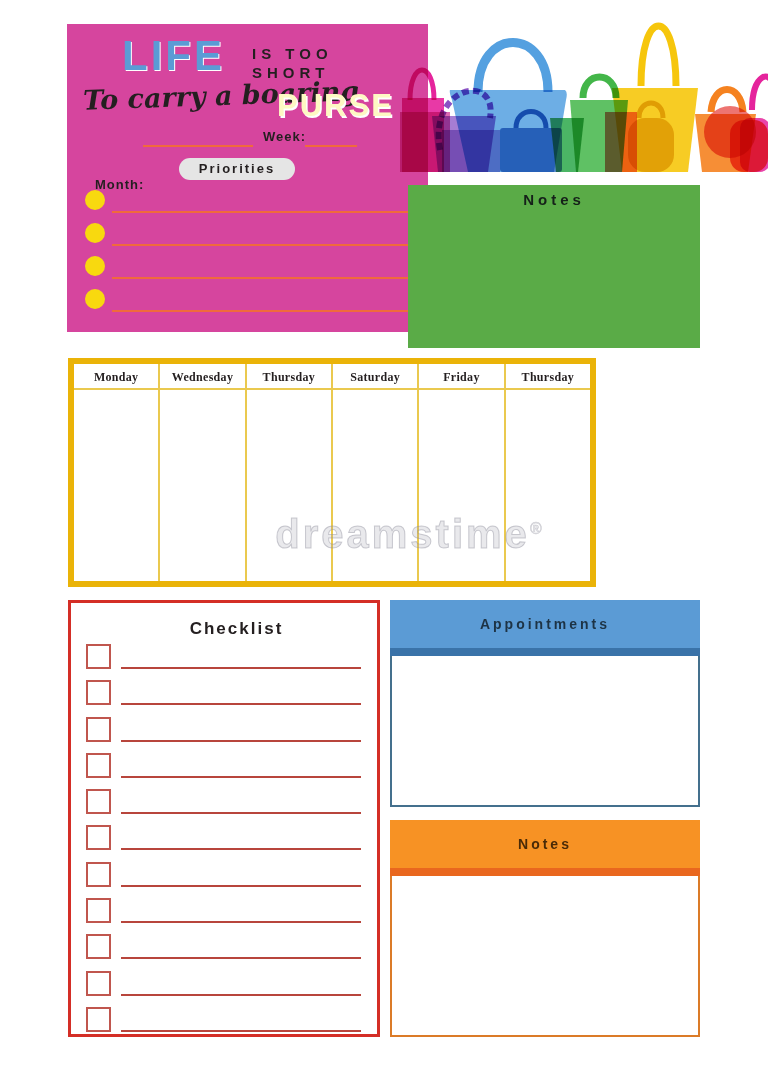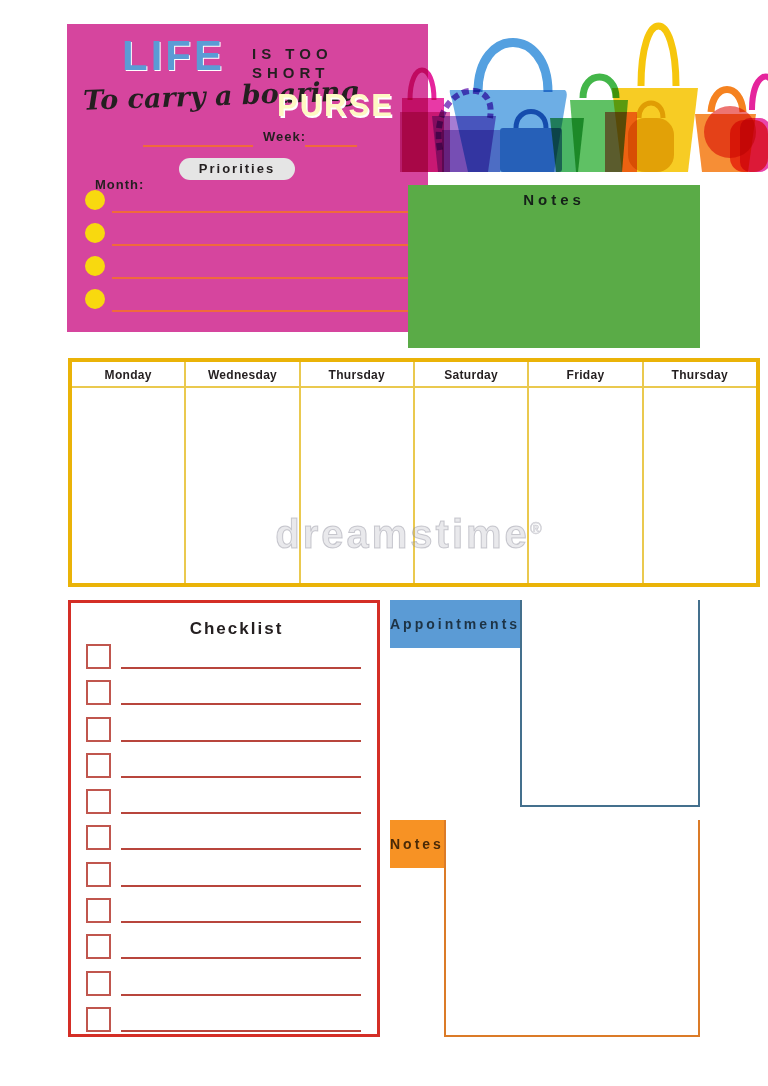--- a/index.html
+++ b/index.html
@@ -32,22 +32,22 @@
   
   .purses { position:absolute; left:400px; top:0; width:368px; height:178px; }
   .purses svg path, .purses svg rect, .purses svg circle, .purses svg ellipse, .purses svg polygon { mix-blend-mode:multiply; }
 
   
   .green-card { position:absolute; left:408px; top:185px; width:292px; height:163px; background:#5aab47; }
   .green-card .card-title { display:block; text-align:center; padding-top:6px; font-size:15px; font-weight:800;
                             letter-spacing:4px; color:#152019; }
 
   
-  .week-table { position:absolute; left:68px; top:358px; width:692px; height:229px;
-                border:4px solid #eab308; display:flex; background:transparent; }
+  .week-table { position:absolute; left:68px; top:358px; width:528px; height:229px;
+                border:6px solid #eab308; display:flex; background:transparent;font-family:Liberation Serif, serif; }
   .day-col { flex:1 1 0; display:flex; flex-direction:column; border-left:2px solid #eac94f; }
   .day-col:first-child { border-left:none; }
   .day-head { height:26px; line-height:26px; text-align:center; font-size:12px; font-weight:700;
               color:#241f20; border-bottom:2px solid #eac94f; letter-spacing:0.3px; }
   .day-body { flex:1; }
 
   
   .watermark { position:absolute; left:68px; top:512px; width:684px; text-align:center; pointer-events:none;
                font-size:40px; font-weight:700; letter-spacing:3px;
                color:rgba(145,145,158,0.20); -webkit-text-stroke:1px rgba(145,145,158,0.45); }
@@ -58,21 +58,21 @@
                     background:#ffffff; border:3px solid #d42e26; }
   .checklist-title { display:block; text-align:center; padding-top:16px; font-size:17px; font-weight:800;
                      letter-spacing:2px; color:#241f20;margin-left:25px; }
   .check-rows { position:absolute; left:0; top:36px; right:0; }
   .check-row { position:relative; height:36.3px; }
   .checkbox { position:absolute; left:15px; top:5px; width:25px; height:25px; background:#ffffff;
               border:2px solid #c0564e; }
   .check-line { position:absolute; left:50px; right:16px; top:28px; border-bottom:2px solid #b8453c; }
 
   
-  .stack-card { position:absolute; width:310px; display:flex; flex-direction:row; }
+  .stack-card { position:absolute; width:310px; display:flex; flex-direction:column; }
   .appts-card { left:390px; top:600px; height:207px; }
   .onotes-card { left:390px; top:820px; height:217px; }
   .stack-head { height:48px; line-height:48px; text-align:center; font-size:14px; font-weight:800; letter-spacing:3px; }
   .appts-card .stack-head { background:#5b9bd5; color:#1d3345; }
   .appts-card .stack-strip { height:8px; background:#3a73a9; }
   .appts-card .stack-body { flex:1; background:#ffffff; border:2px solid #44708d; border-top:none; }
   .onotes-card .stack-head { background:#f79224; color:#4a2a07; }
   .onotes-card .stack-strip { height:8px; background:#e9671e; }
   .onotes-card .stack-body { flex:1; background:#ffffff; border:2px solid #db7b28; border-top:none; }
 </style>

